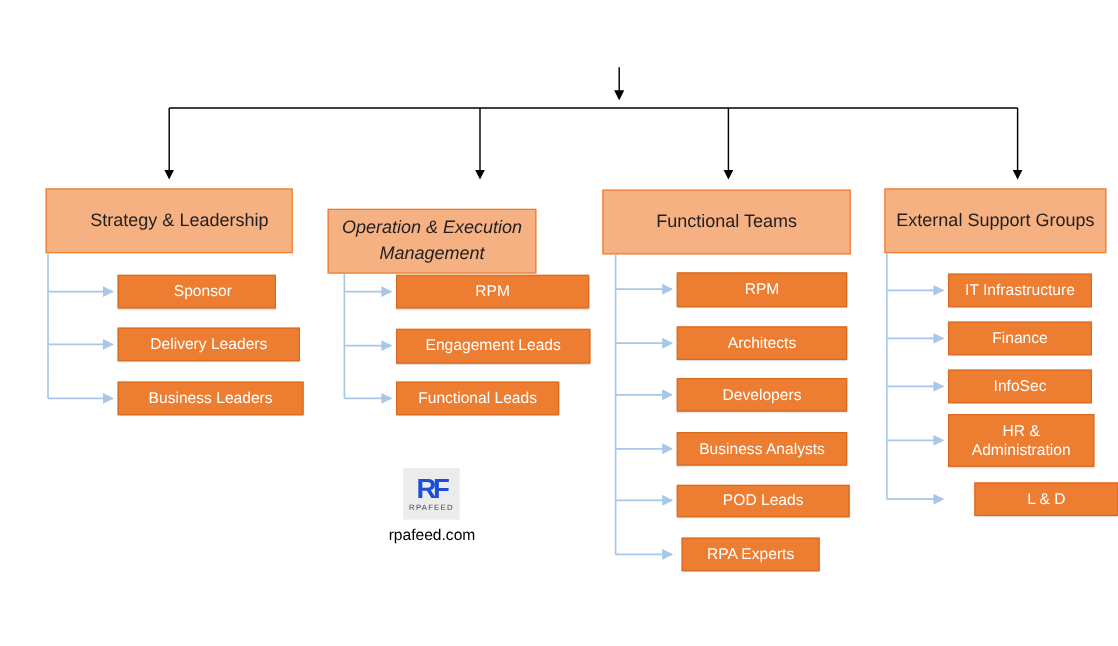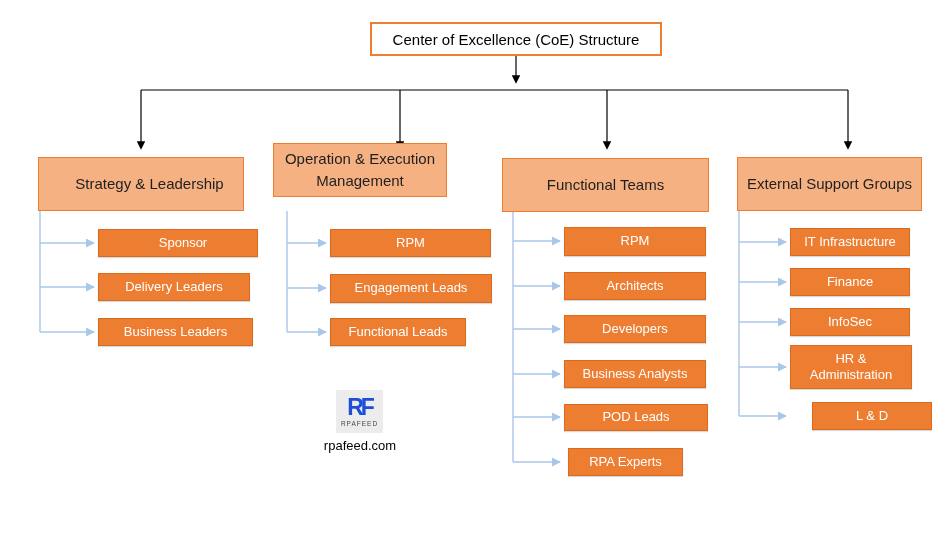--- a/index.html
+++ b/index.html
@@ -121,28 +121,27 @@
     <line x1="513" y1="462" x2="560" y2="462" stroke="#A9C7E8" stroke-width="1.4" marker-end="url(#arrow-blue)"></line>
 
     <line x1="739" y1="211" x2="739" y2="416" stroke="#A9C7E8" stroke-width="1.4"></line>
     <line x1="739" y1="242" x2="786" y2="242" stroke="#A9C7E8" stroke-width="1.4" marker-end="url(#arrow-blue)"></line>
     <line x1="739" y1="282" x2="786" y2="282" stroke="#A9C7E8" stroke-width="1.4" marker-end="url(#arrow-blue)"></line>
     <line x1="739" y1="322" x2="786" y2="322" stroke="#A9C7E8" stroke-width="1.4" marker-end="url(#arrow-blue)"></line>
     <line x1="739" y1="367" x2="786" y2="367" stroke="#A9C7E8" stroke-width="1.4" marker-end="url(#arrow-blue)"></line>
     <line x1="739" y1="416" x2="786" y2="416" stroke="#A9C7E8" stroke-width="1.4" marker-end="url(#arrow-blue)"></line>
   </svg>
 
-  <div class="box title-box" style="left:370px; top:22px; width:292px; height:34px;">Center of Excellence (CoE) Structure</div>
 
   <div class="box header-box" style="left:38px; top:157px; width:206px; height:54px;padding-left:25px;">Strategy &amp; Leadership</div>
-  <div class="box header-box" style="left:273px; top:143px; width:174px; height:54px;">Operation &amp; Execution Management</div>
+  <div class="box header-box" style="left:273px; top:174px; width:174px; height:54px;font-style:italic;">Operation &amp; Execution Management</div>
   <div class="box header-box" style="left:502px; top:158px; width:207px; height:54px;">Functional Teams</div>
   <div class="box header-box" style="left:737px; top:157px; width:185px; height:54px;">External Support Groups</div>
 
-  <div class="box child-box" style="left:98px; top:229px; width:160px; height:28px;padding-left:14px;">Sponsor</div>
+  <div class="box child-box" style="left:98px; top:229px; width:132px; height:28px;padding-left:14px;">Sponsor</div>
   <div class="box child-box" style="left:98px; top:273px; width:152px; height:28px;">Delivery Leaders</div>
   <div class="box child-box" style="left:98px; top:318px; width:155px; height:28px;">Business Leaders</div>
 
   <div class="box child-box" style="left:330px; top:229px; width:161px; height:28px;">RPM</div>
   <div class="box child-box" style="left:330px; top:274px; width:162px; height:29px;">Engagement Leads</div>
   <div class="box child-box" style="left:330px; top:318px; width:136px; height:28px;">Functional Leads</div>
 
   <div class="box child-box" style="left:564px; top:227px; width:142px; height:29px;">RPM</div>
   <div class="box child-box" style="left:564px; top:272px; width:142px; height:28px;">Architects</div>
   <div class="box child-box" style="left:564px; top:315px; width:142px; height:28px;">Developers</div>

